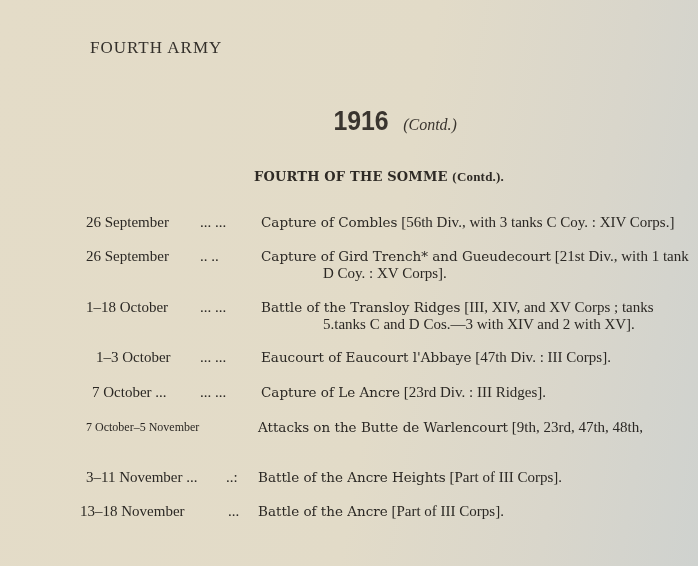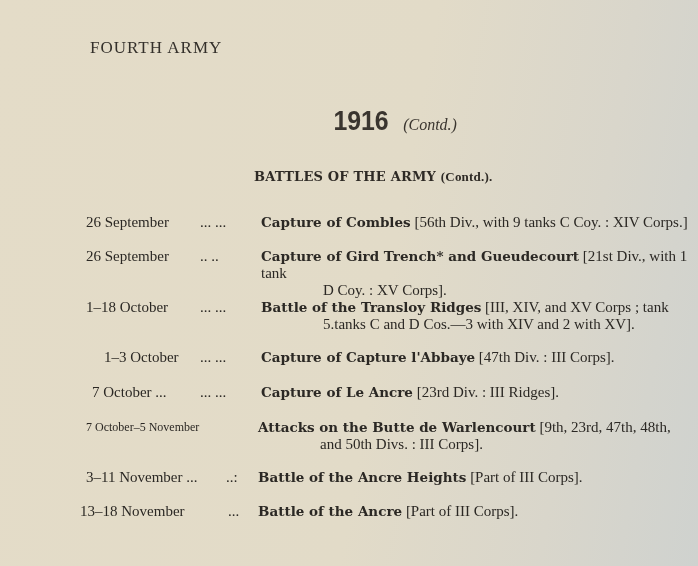--- a/index.html
+++ b/index.html
@@ -28,88 +28,87 @@
     position: absolute; left: 254px; top: 169px;
     font-family: "DejaVu Serif", serif; font-weight: bold;
     font-size: 13px; letter-spacing: 0.2px; color: #2e2a25;
   }
   .section .contd { font-weight: bold; font-family: Liberation Serif, serif; }
   .row { position: absolute; font-size: 15px; line-height: 17px; }
   .date { position: absolute; white-space: nowrap; }
   .dots { position: absolute; white-space: nowrap; }
   .entry { position: absolute; left: 261px; width: 440px; }
   .title {
-    font-family: "DejaVu Serif", serif; font-weight: bold;
+    font-family: "DejaVu Serif", serif; font-weight: normal;
     font-size: 13.5px; transform: none;
   }
   .detail { font-size: 15px; }
   .cont { padding-left: 62px; display: block; }
 </style>
 </head>
 <body>
 
 <div class="page">
   <div class="army">FOURTH ARMY</div>
 
   <div class="year-line">
     <span class="year">1916</span><span class="contd-it">(Contd.)</span>
   </div>
 
   <div class="section">
-    <span>BATTLES OF THE ARMY</span>
+    <span>FOURTH OF THE SOMME</span>
     <span class="contd">(Contd.).</span>
   </div>
 
   <div class="row" style="top:214px;left:0;width:698px;">
     <span class="date" style="left:86px">26 September</span>
     <span class="dots" style="left:200px">...   ...</span>
     <div class="entry">
-      <span class="title">Capture of Combles</span><span class="detail"> [56th Div., with 9 tanks C Coy. :  XIV Corps.]</span>
+      <span class="title">Capture of Combles</span><span class="detail"> [56th Div., with 3 tanks C Coy. :  XIV Corps.]</span>
     </div>
   </div>
 
   <div class="row" style="top:248px;left:0;width:698px;">
     <span class="date" style="left:86px">26 September</span>
     <span class="dots" style="left:200px">..   ..</span>
     <div class="entry">
       <span class="title">Capture of Gird Trench* and Gueudecourt</span><span class="detail"> [21st Div., with 1 tank</span>
       <span class="detail cont">D Coy. :  XV Corps].</span>
     </div>
   </div>
 
   <div class="row" style="top:299px;left:0;width:698px;">
     <span class="date" style="left:86px">1–18 October</span>
     <span class="dots" style="left:200px">...   ...</span>
     <div class="entry">
-      <span class="title">Battle of the Transloy Ridges</span><span class="detail"> [III, XIV, and XV Corps ;  tank</span>
+      <span class="title">Battle of the Transloy Ridges</span><span class="detail"> [III, XIV, and XV Corps ;  tanks</span>
       <span class="detail cont">5.tanks C and D Cos.—3 with XIV and 2 with XV].</span>
     </div>
   </div>
 
   <div class="row" style="top:349px;left:0;width:698px;">
-    <span class="date" style="left:104px">1–3 October</span>
+    <span class="date" style="left:96px">1–3 October</span>
     <span class="dots" style="left:200px">...   ...</span>
     <div class="entry">
-      <span class="title">Capture of Capture l'Abbaye</span><span class="detail"> [47th Div. :  III Corps].</span>
+      <span class="title">Eaucourt of Eaucourt l'Abbaye</span><span class="detail"> [47th Div. :  III Corps].</span>
     </div>
   </div>
 
   <div class="row" style="top:384px;left:0;width:698px;">
     <span class="date" style="left:92px">7 October ...</span>
     <span class="dots" style="left:200px">...   ...</span>
     <div class="entry">
       <span class="title">Capture of Le Ancre</span><span class="detail"> [23rd Div. :  III Ridges].</span>
     </div>
   </div>
 
   <div class="row" style="top:419px;left:0;width:698px;">
     <span class="date" style="left:86px;font-size:12px">7 October–5 November</span>
     <div class="entry" style="left:258px">
       <span class="title">Attacks on the Butte de Warlencourt</span><span class="detail"> [9th, 23rd, 47th, 48th,</span>
-      <span class="detail cont">and 50th Divs. :  III Corps].</span>
     </div>
   </div>
 
   <div class="row" style="top:469px;left:0;width:698px;">
     <span class="date" style="left:86px">3–11 November ...</span>
     <span class="dots" style="left:226px">..:</span>
     <div class="entry" style="left:258px">
       <span class="title">Battle of the Ancre Heights</span><span class="detail"> [Part of III Corps].</span>
     </div>
   </div>

